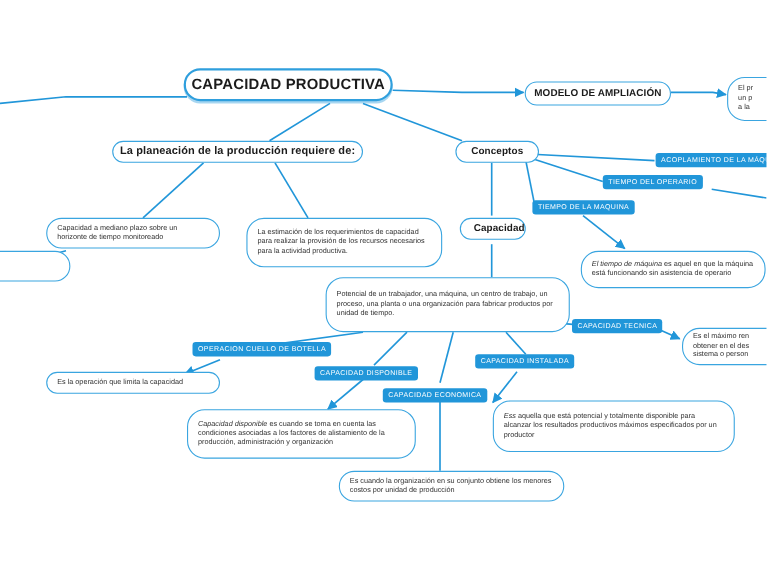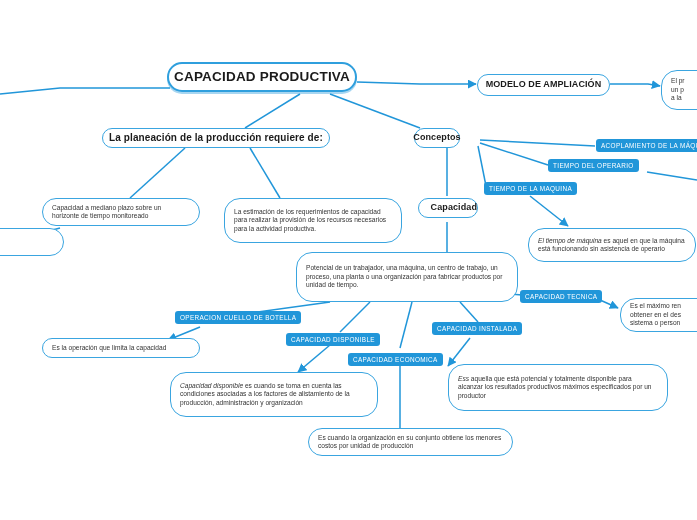--- a/index.html
+++ b/index.html
@@ -166,21 +166,21 @@
   </div>
 
   <div class="node node-text" style="left:224px; top:198px; width:178px; height:45px;">
     <span>La estimación de los requerimientos de capacidad para realizar la provisión de los recursos necesarios para la actividad productiva.</span>
   </div>
 
   <div class="node node-text" style="left:-56px; top:228px; width:120px; height:28px; white-space:pre-line;">
     
   </div>
 
-  <div class="node node-title" style="left:414px; top:128px; width:46px; height:20px;">
+  <div class="node node-title" style="left:414px; top:128px; width:76px; height:20px;">
     <span>Conceptos</span>
   </div>
 
   <div class="label" style="left:596px; top:139px; height:13px;">
     <span>ACOPLAMIENTO DE LA MÁQU</span>
   </div>
 
   <div class="label" style="left:548px; top:159px; height:13px;">
     <span>TIEMPO DEL OPERARIO</span>
   </div>

